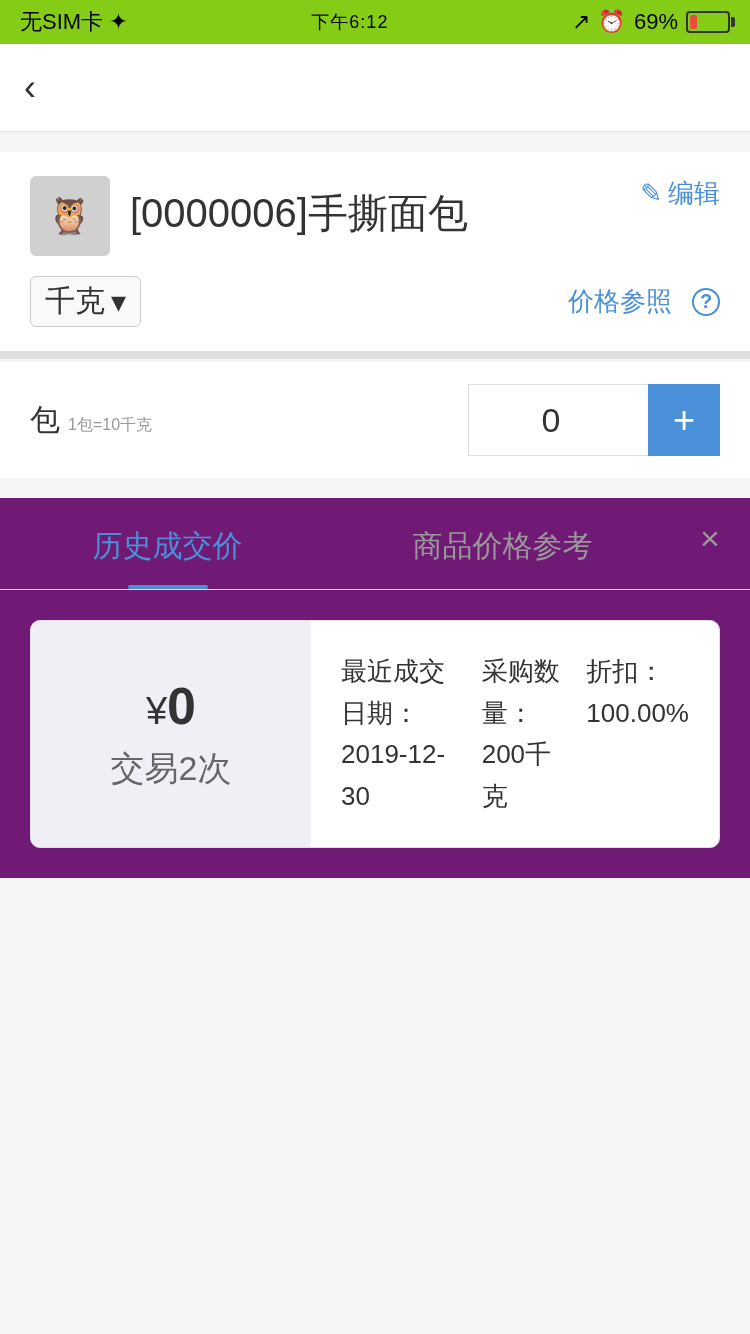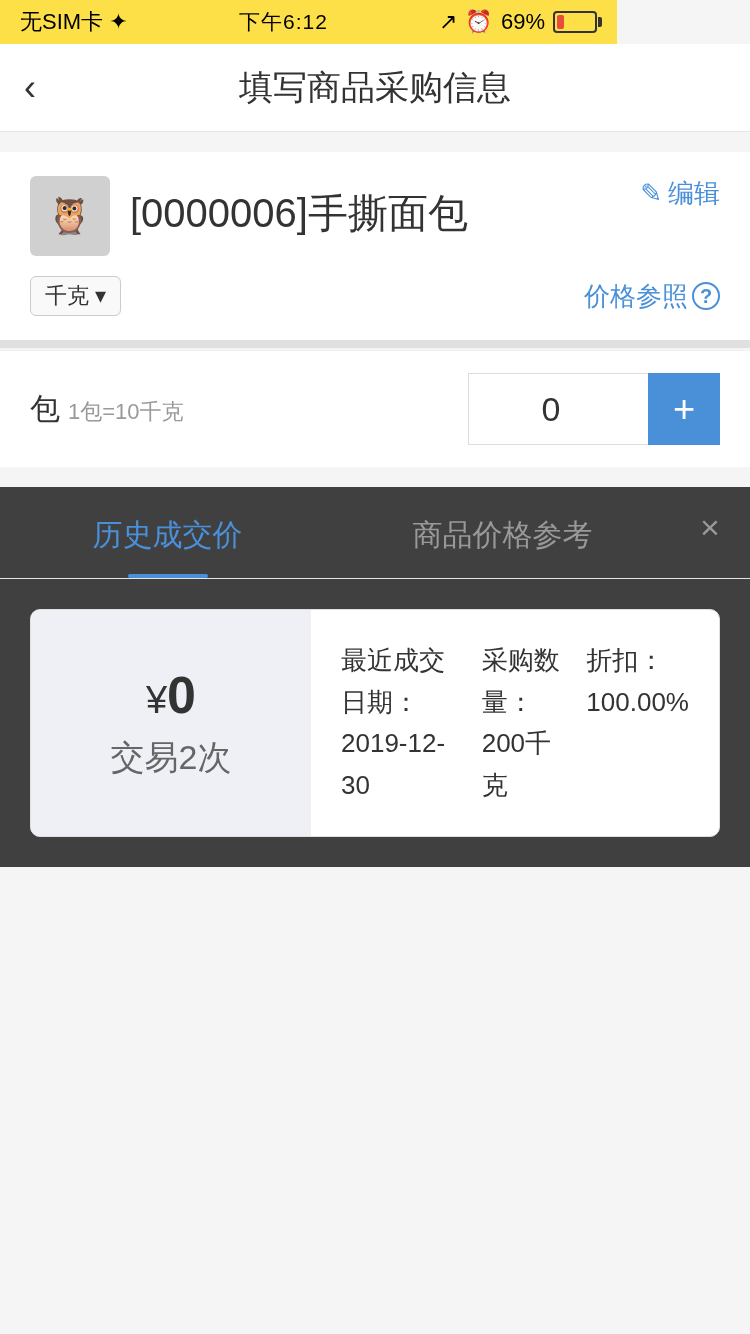--- a/index.html
+++ b/index.html
@@ -7,38 +7,38 @@
     body {
       width: 750px;
       min-height: 1334px;
       font-family: -apple-system, "PingFang SC", "Helvetica Neue", Arial, sans-serif;
       background: #f5f5f5;
       overflow-x: hidden;
     }
 
     
     .status-bar {
-      width: 617px;
+      width: 750px;
       height: 44px;
-      background: #fde047;
+      background: #84cc16;
       display: flex;
       align-items: center;
       justify-content: space-between;
       padding: 0 20px;
       font-size: 24px;
       font-weight: 500;
     }
     .status-left {
       display: flex;
       align-items: center;
       gap: 10px;
       font-size: 22px;
     }
     .status-center {
-      font-size: 21px;
+      font-size: 18px;
       font-weight: 500;
       letter-spacing: 1px;
     }
     .status-right {
       display: flex;
       align-items: center;
       gap: 8px;
       font-size: 22px;
     }
     .battery-icon {
@@ -147,30 +147,30 @@
     .unit-label {
       font-size: 28px;
       color: #666;
     }
     .unit-select {
       display: inline-flex;
       align-items: center;
       border: 1px solid #ccc;
       border-radius: 6px;
       padding: 4px 14px;
-      font-size: 22px;
+      font-size: 30px;
       color: #333;
       background: #f9f9f9;
       cursor: pointer;
       gap: 6px;
     }
     .price-ref {
       display: flex;
       align-items: center;
-      gap: 4px;
+      gap: 20px;
       color: #4a90d9;
       font-size: 26px;
       cursor: pointer;
     }
     .price-ref-circle {
       width: 28px;
       height: 28px;
       border-radius: 50%;
       border: 2px solid #4a90d9;
       display: flex;
@@ -194,21 +194,21 @@
       display: flex;
       align-items: baseline;
       gap: 8px;
     }
     .qty-unit-main {
       font-size: 30px;
       color: #333;
       font-weight: 500;
     }
     .qty-unit-sub {
-      font-size: 22px;
+      font-size: 16px;
       color: #999;
     }
     .qty-input-group {
       display: flex;
       align-items: center;
       margin-left: auto;
       gap: 0;
     }
     .qty-input {
       width: 180px;
@@ -229,21 +229,21 @@
       color: #fff;
       font-size: 38px;
       cursor: pointer;
       display: flex;
       align-items: center;
       justify-content: center;
     }
 
     
     .tabs-section {
-      background: #404040;
+      background: #701a75;
       margin-top: 20px;
     }
     .tabs-header {
       display: flex;
       align-items: center;
       border-bottom: 1px solid #e5e5e5;
       position: relative;
     }
     .tab-item {
       flex: 1;
@@ -347,21 +347,20 @@
     <span>⏰</span>
     <span>69%</span>
     <span class="battery-icon">
       <span class="battery-fill"></span>
     </span>
   </div>
 </div>
 
 <div class="nav-bar">
   <span class="nav-back">‹</span>
-  <span class="nav-title">填写商品采购信息</span>
 </div>
 
 <div class="product-card">
   <div class="product-header">
     <div class="product-info">
       <div class="product-thumb">
         <span class="product-thumb-icon">🦉</span>
       </div>
       <span class="product-name">[0000006]手撕面包</span>
     </div>

